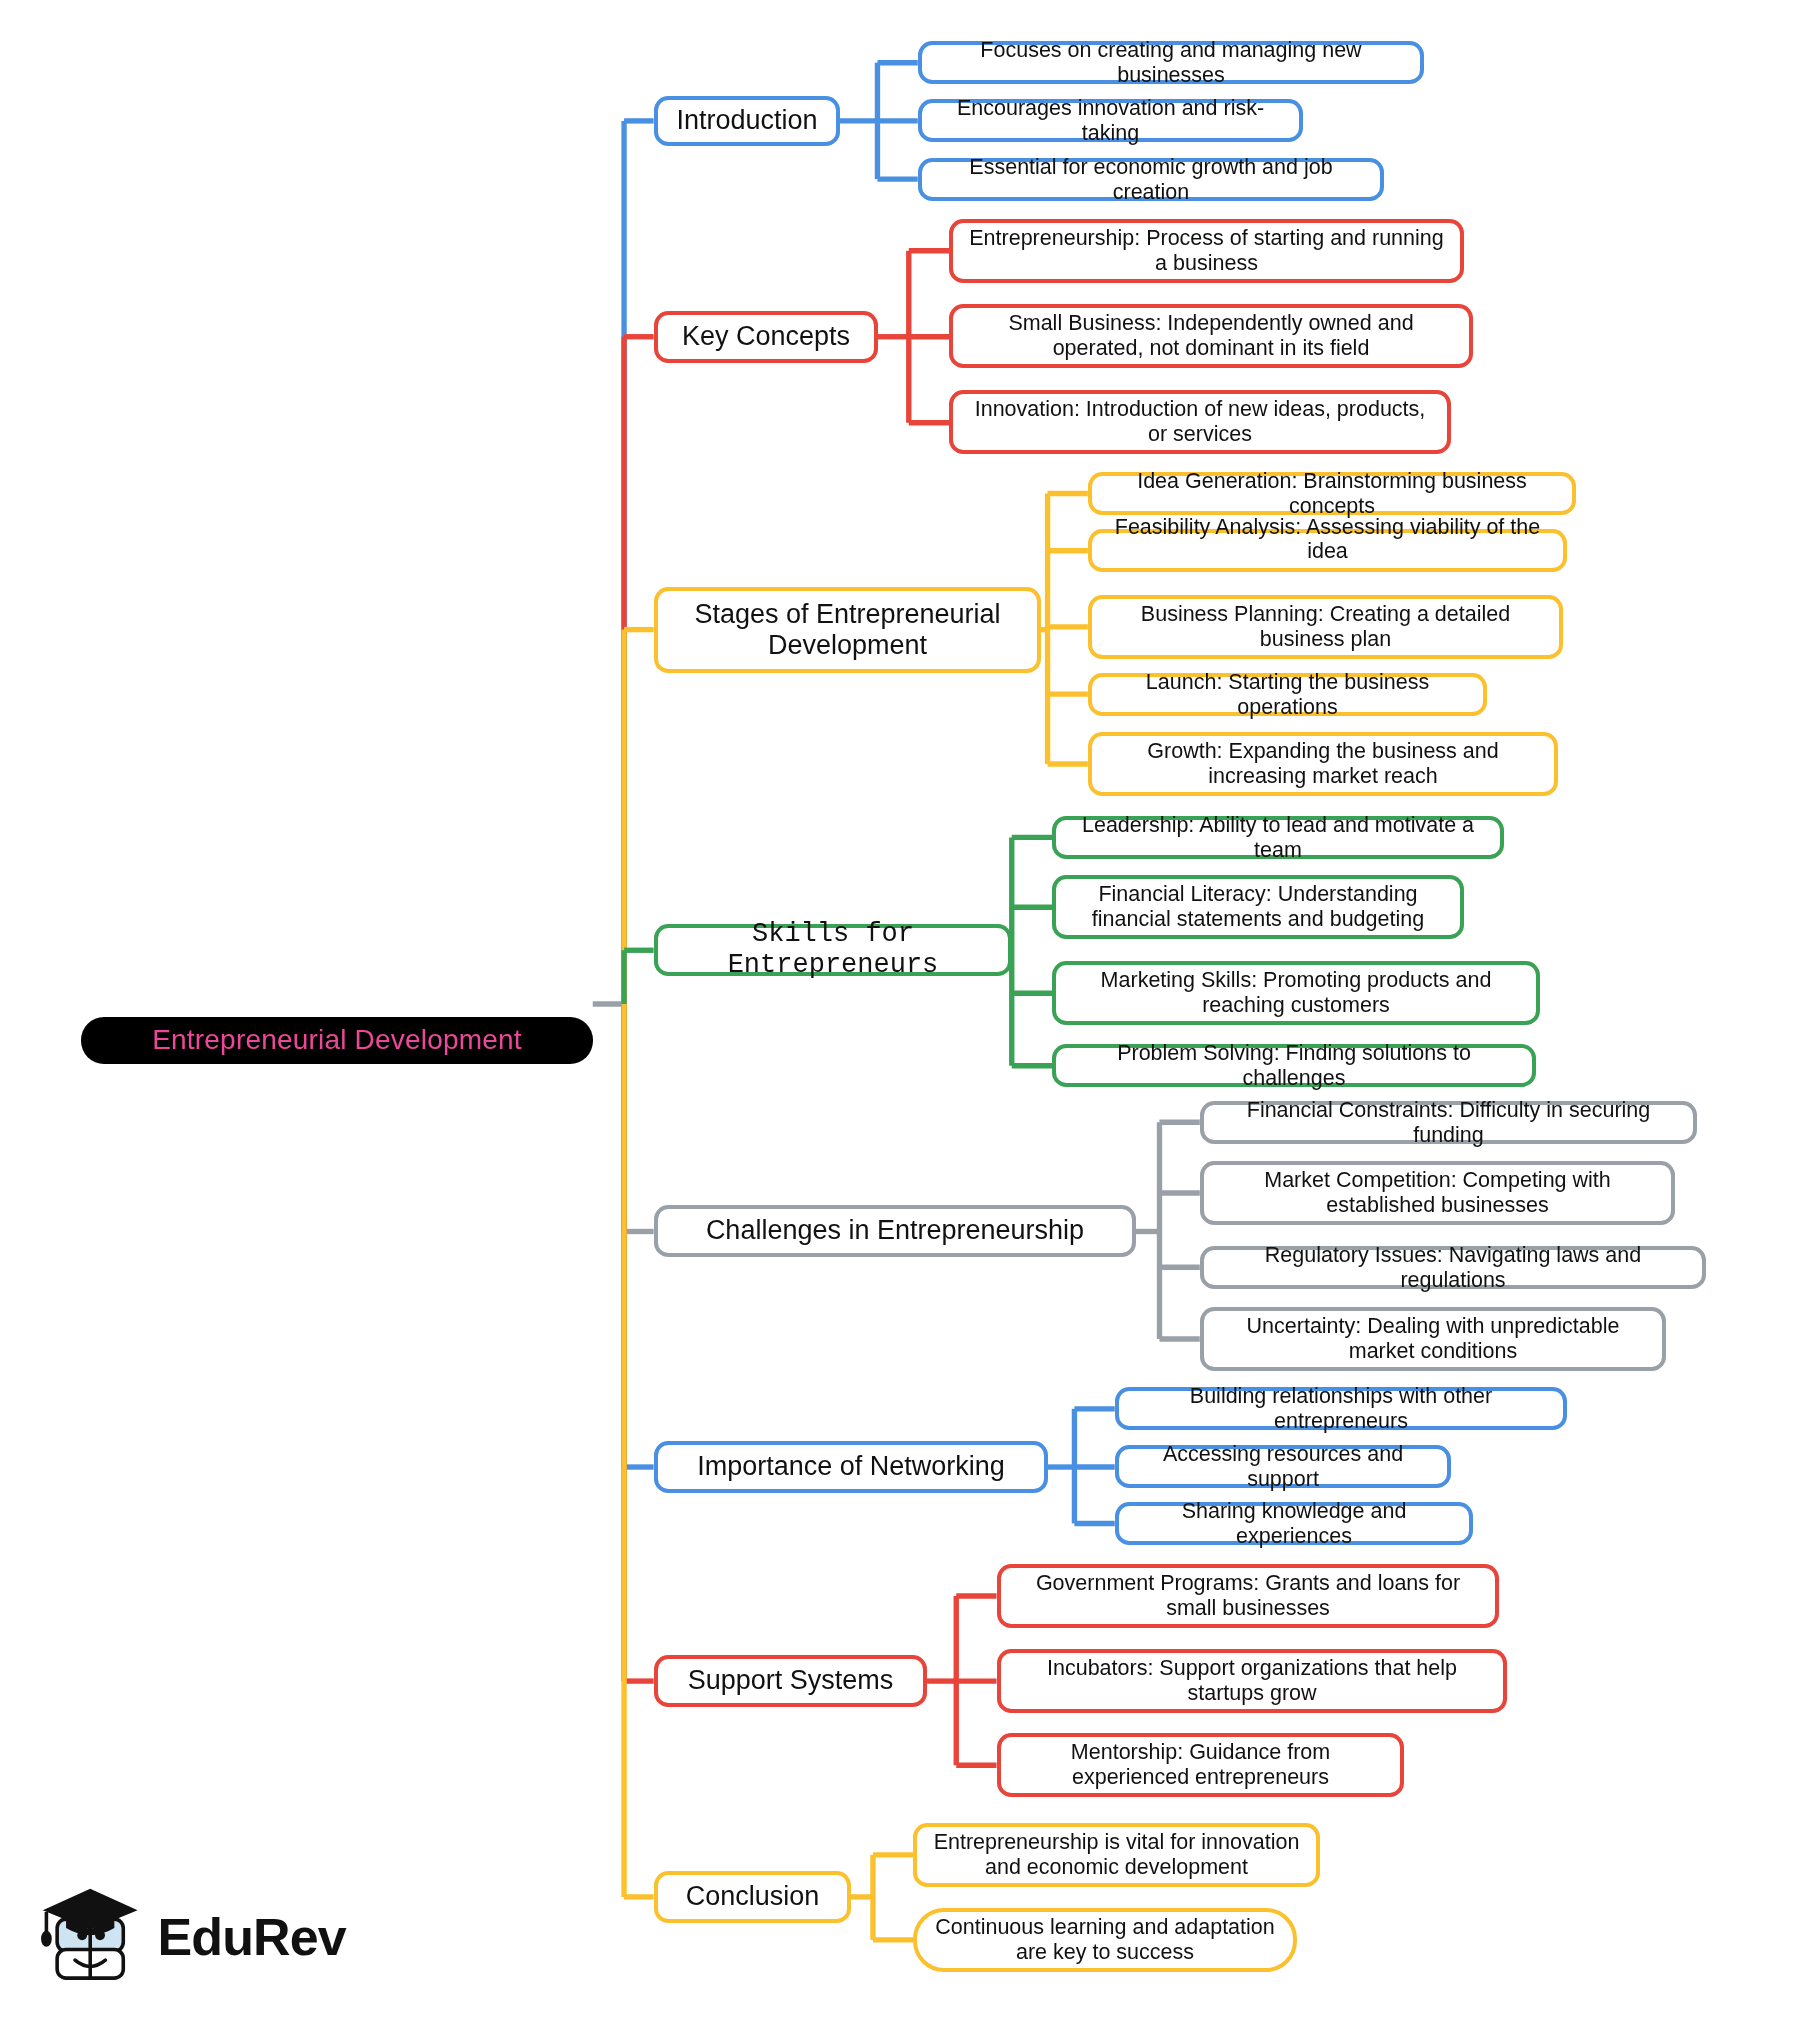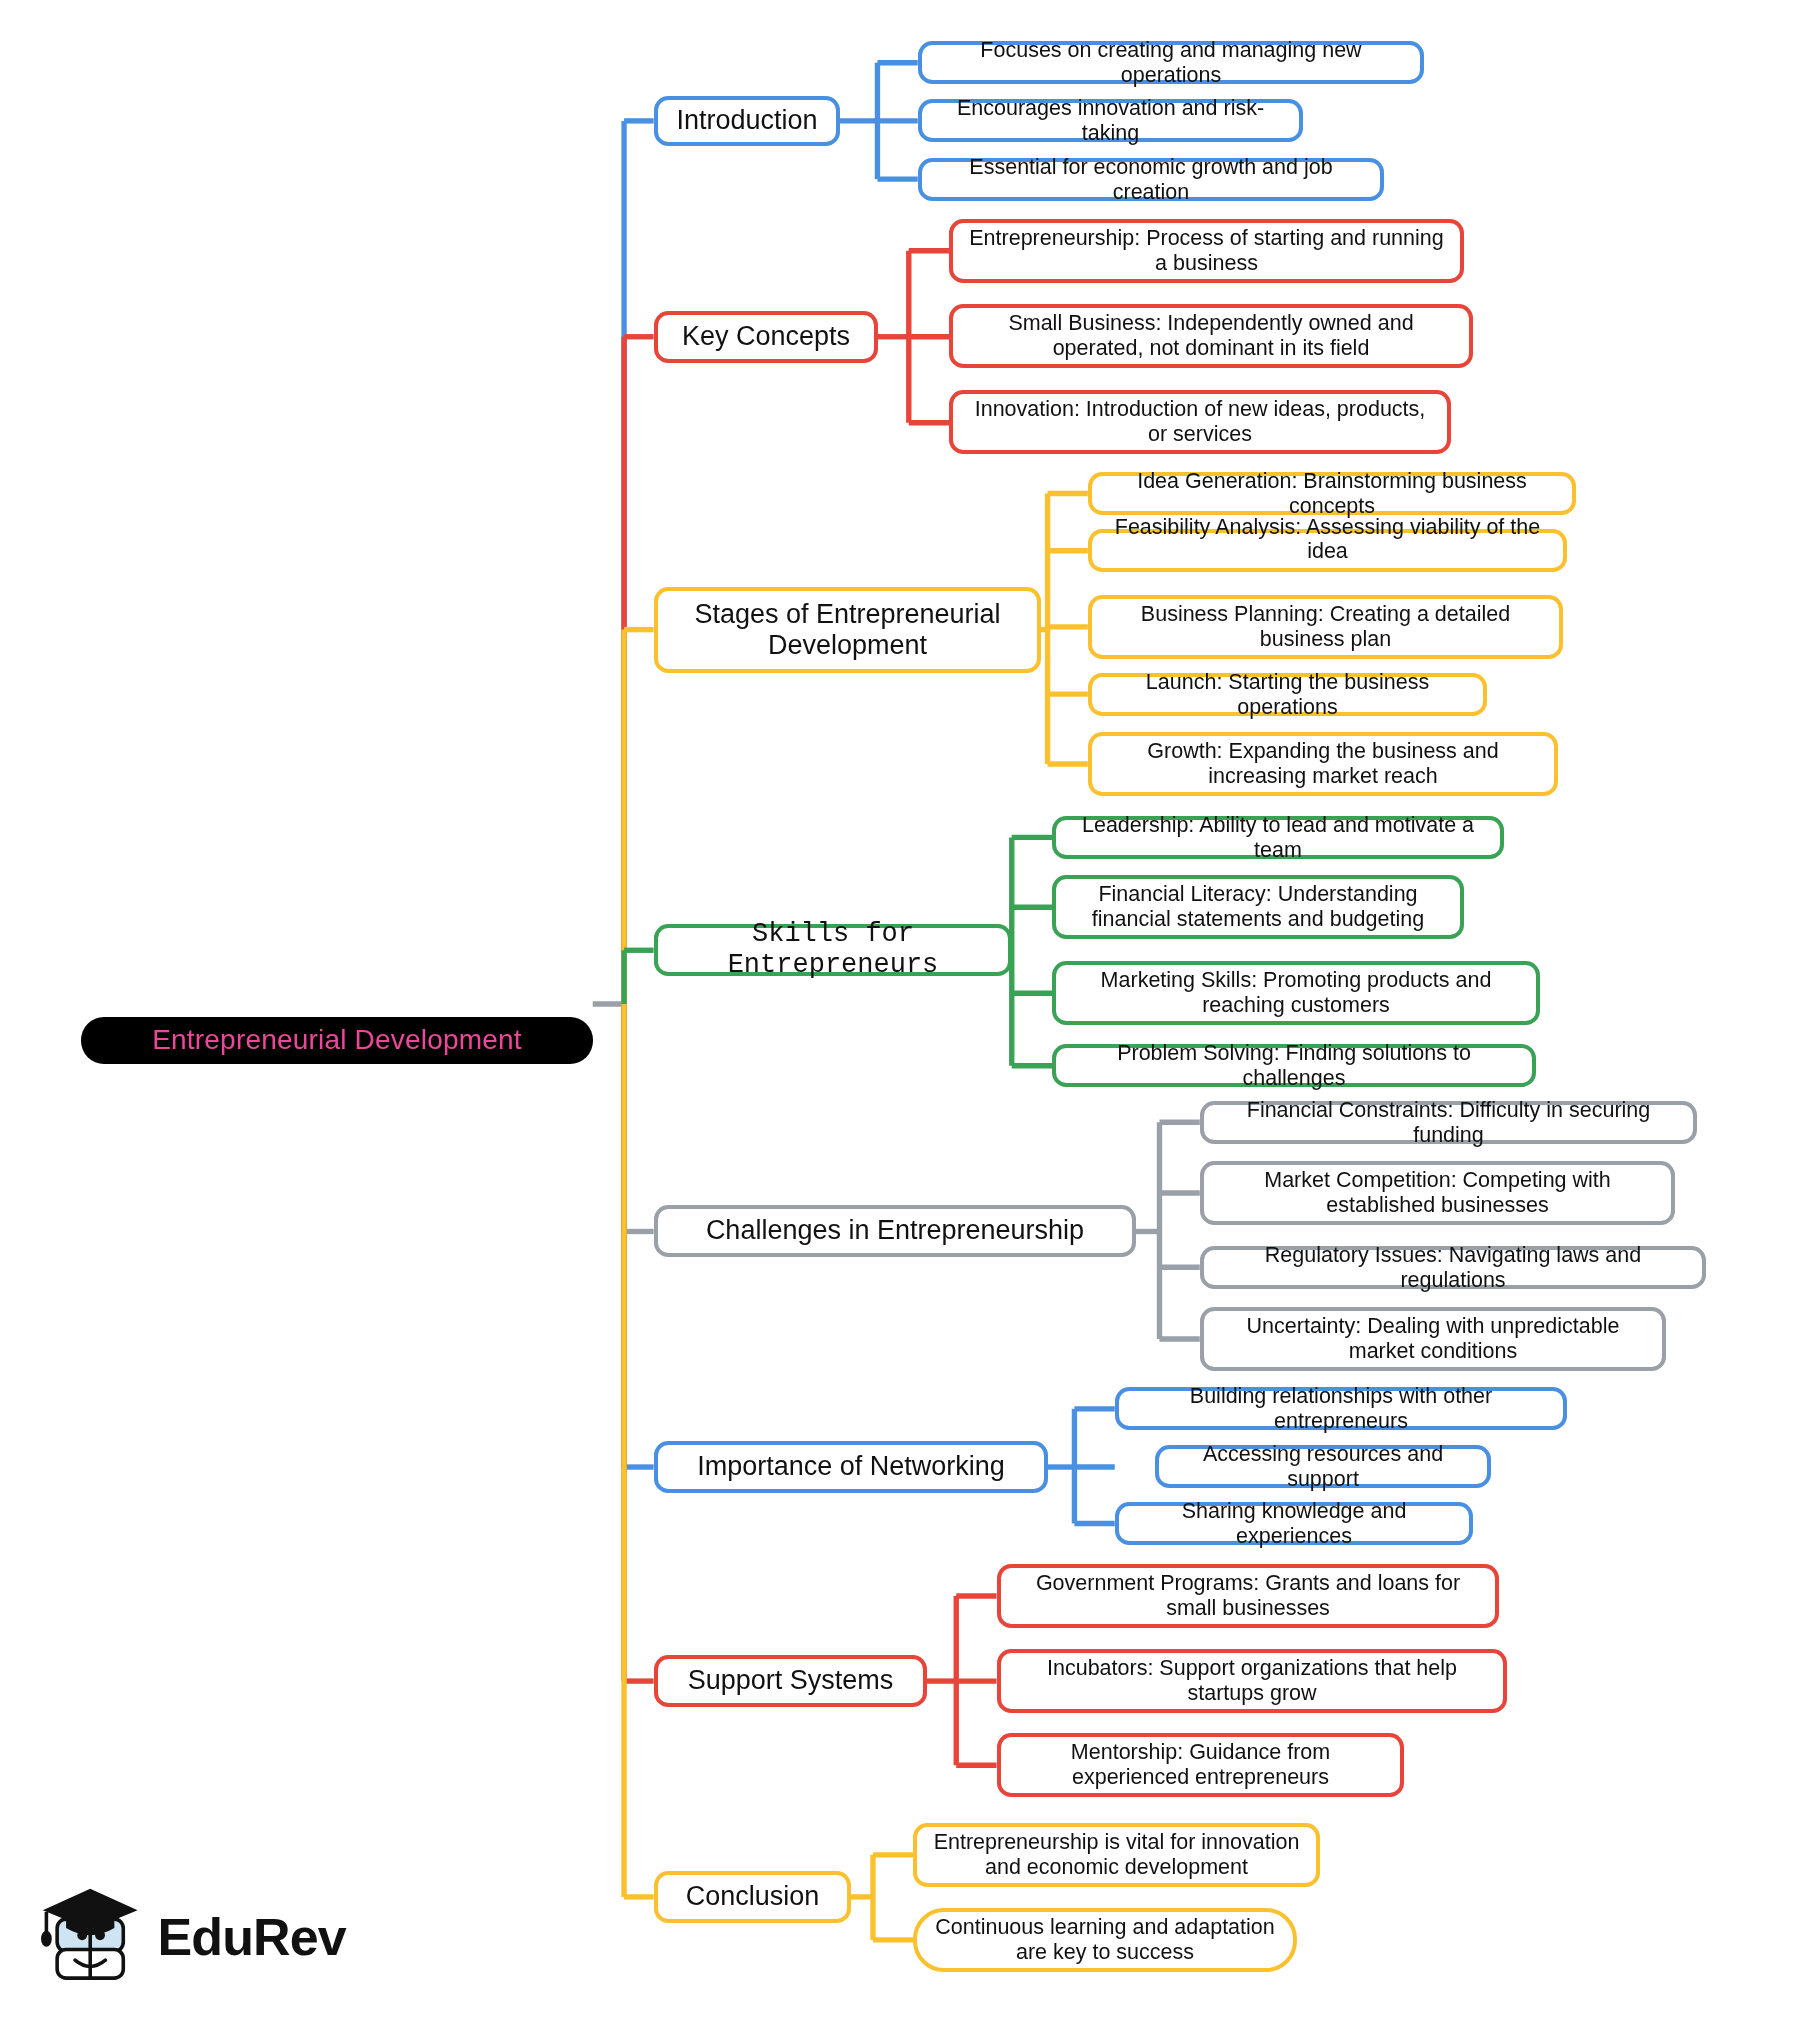--- a/index.html
+++ b/index.html
@@ -122,21 +122,21 @@
         <ellipse cx="8" cy="68" rx="6" ry="9" fill="#111"></ellipse>
       </svg>
     </div>
     <div class="word">EduRev</div>
   </div>
 
 <div class="node branch c-blue" style="left: 654px; top: 96px; width: 186px; height: 50px;">
       <span>Introduction</span>
     </div>
     <div class="node leaf c-blue" style="left: 918px; top: 41px; width: 506px; height: 43px;">
-      <span>Focuses on creating and managing new operations</span>
+      <span>Focuses on creating and managing new businesses</span>
     </div>
     <div class="node leaf c-blue" style="left: 918px; top: 99px; width: 385px; height: 43px;">
       <span>Encourages innovation and risk-taking</span>
     </div>
     <div class="node leaf c-blue" style="left: 918px; top: 158px; width: 466px; height: 43px;">
       <span>Essential for economic growth and job creation</span>
     </div>
     <div class="node branch c-red" style="left: 654px; top: 311px; width: 224px; height: 52px;">
       <span>Key Concepts</span>
     </div>
@@ -196,21 +196,21 @@
     </div>
     <div class="node leaf c-gray" style="left: 1200px; top: 1307px; width: 466px; height: 64px;">
       <span>Uncertainty: Dealing with unpredictable market conditions</span>
     </div>
     <div class="node branch c-blue" style="left: 654px; top: 1441px; width: 394px; height: 52px;">
       <span>Importance of Networking</span>
     </div>
     <div class="node leaf c-blue" style="left: 1115px; top: 1387px; width: 452px; height: 43px;">
       <span>Building relationships with other entrepreneurs</span>
     </div>
-    <div class="node leaf c-blue" style="left: 1115px; top: 1445px; width: 336px; height: 43px; margin-left: 40px;">
+    <div class="node leaf c-blue" style="left: 1115px; top: 1445px; width: 336px; height: 43px;">
       <span>Accessing resources and support</span>
     </div>
     <div class="node leaf c-blue" style="left: 1115px; top: 1502px; width: 358px; height: 43px;">
       <span>Sharing knowledge and experiences</span>
     </div>
     <div class="node branch c-red" style="left: 654px; top: 1655px; width: 273px; height: 52px;">
       <span>Support Systems</span>
     </div>
     <div class="node leaf c-red" style="left: 997px; top: 1564px; width: 502px; height: 64px;">
       <span>Government Programs: Grants and loans for small businesses</span>

